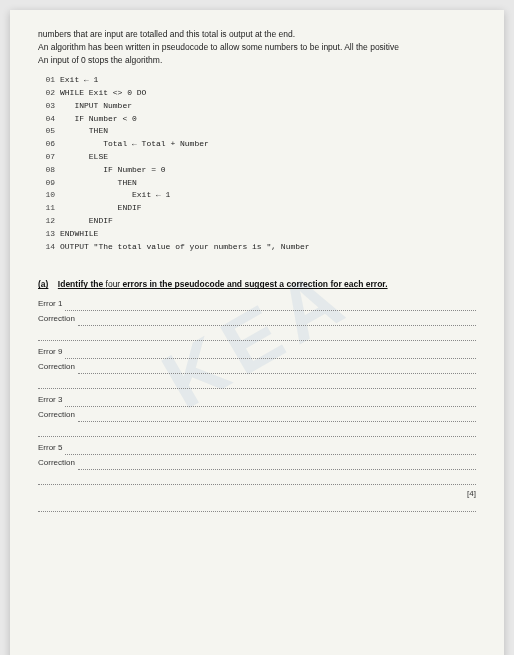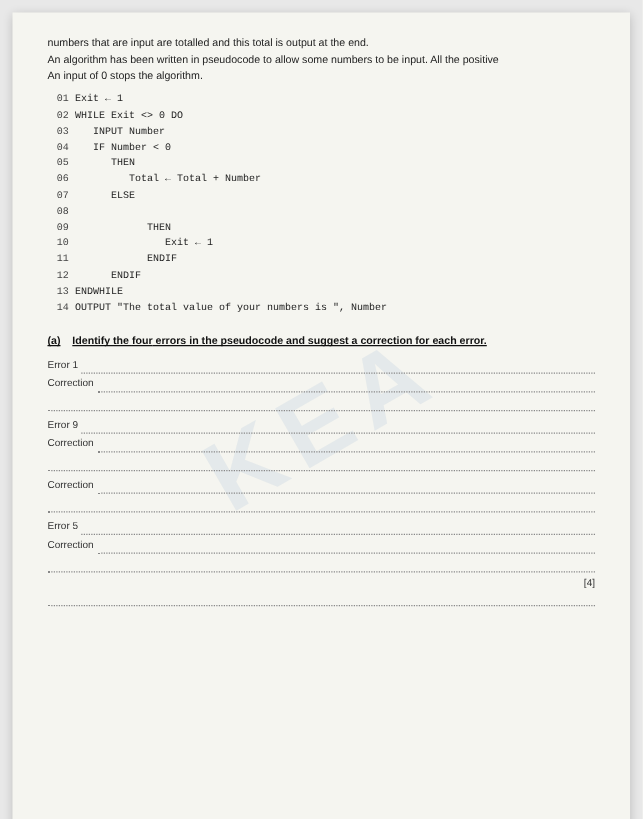--- a/index.html
+++ b/index.html
@@ -53,21 +53,21 @@
       color: #222;
       line-height: 1.5;
       margin-bottom: 8px;
     }
 
     .pseudocode {
       font-family: 'Courier New', monospace;
       font-size: 8px;
       color: #222;
       line-height: 1.6;
-      margin-bottom: 14px;
+      margin-bottom: 26px;
       background: transparent;
     }
 
     .pseudocode .line {
       display: flex;
     }
 
     .pseudocode .linenum {
       width: 22px;
       text-align: right;
@@ -169,20 +169,21 @@
         <div class="line">
           <span class="linenum">06</span>
           <span class="code">         Total ← Total + Number</span>
         </div>
         <div class="line">
           <span class="linenum">07</span>
           <span class="code">      ELSE</span>
         </div>
         <div class="line">
           <span class="linenum">08</span>
+          <span class="code">         IF Number = 0</span>
         </div>
         <div class="line">
           <span class="linenum">09</span>
           <span class="code">            THEN</span>
         </div>
         <div class="line">
           <span class="linenum">10</span>
           <span class="code">               Exit ← 1</span>
         </div>
         <div class="line">
@@ -199,21 +200,21 @@
         </div>
         <div class="line">
           <span class="linenum">14</span>
           <span class="code">OUTPUT "The total value of your numbers is ", Number</span>
         </div>
       </div>
 
     <div class="question-label">
       <span>(a)</span>
       &nbsp;&nbsp;
-      <span>Identify the </span><span style="text-decoration:underline; font-weight:bold;">four</span><span> errors in the pseudocode and suggest a correction for each error.</span>
+      <span>Identify the </span><span style="text-decoration:underline; font-weight:normal;">four</span><span> errors in the pseudocode and suggest a correction for each error.</span>
     </div>
 
     <div id="errors-container">
     <div class="error-block">
           <div class="field-row">
             <span class="field-label-text">Error 1 </span>
             <div class="dotted-fill"></div>
           </div>
           <div class="field-row">
             <span class="field-label-text">Correction </span>
@@ -227,20 +228,24 @@
             <div class="dotted-fill"></div>
           </div>
           <div class="field-row">
             <span class="field-label-text">Correction </span>
             <div class="dotted-fill"></div>
           </div>
           <div class="extra-dotted"></div>
         </div>
         <div class="error-block">
           <div class="field-row">
+            <span class="field-label-text">Error 3 </span>
+            <div class="dotted-fill"></div>
+          </div>
+          <div class="field-row">
             <span class="field-label-text">Correction </span>
             <div class="dotted-fill"></div>
           </div>
           <div class="extra-dotted"></div>
         </div>
         <div class="error-block">
           <div class="field-row">
             <span class="field-label-text">Error 5 </span>
             <div class="dotted-fill"></div>
           </div>

